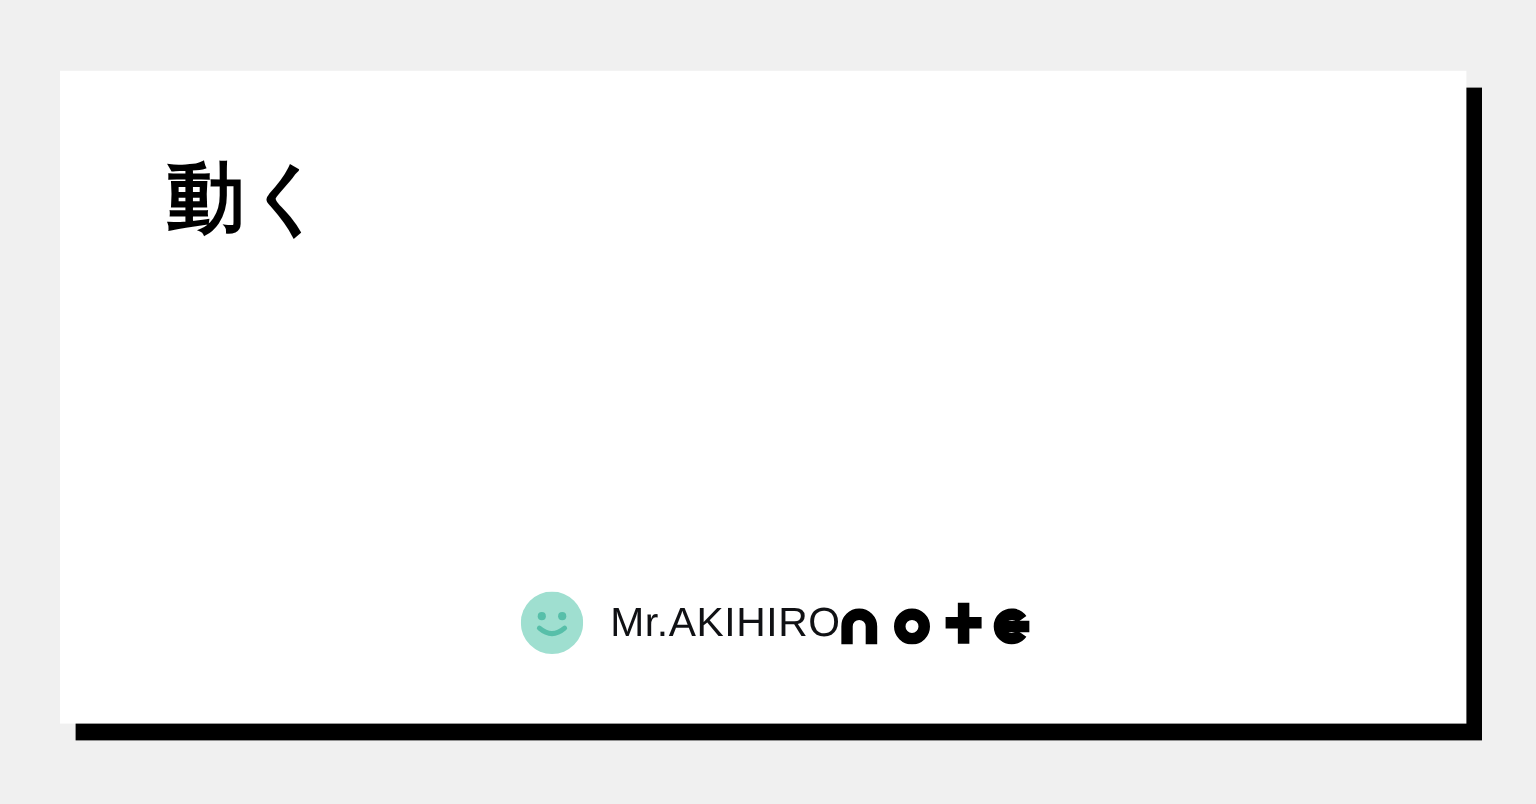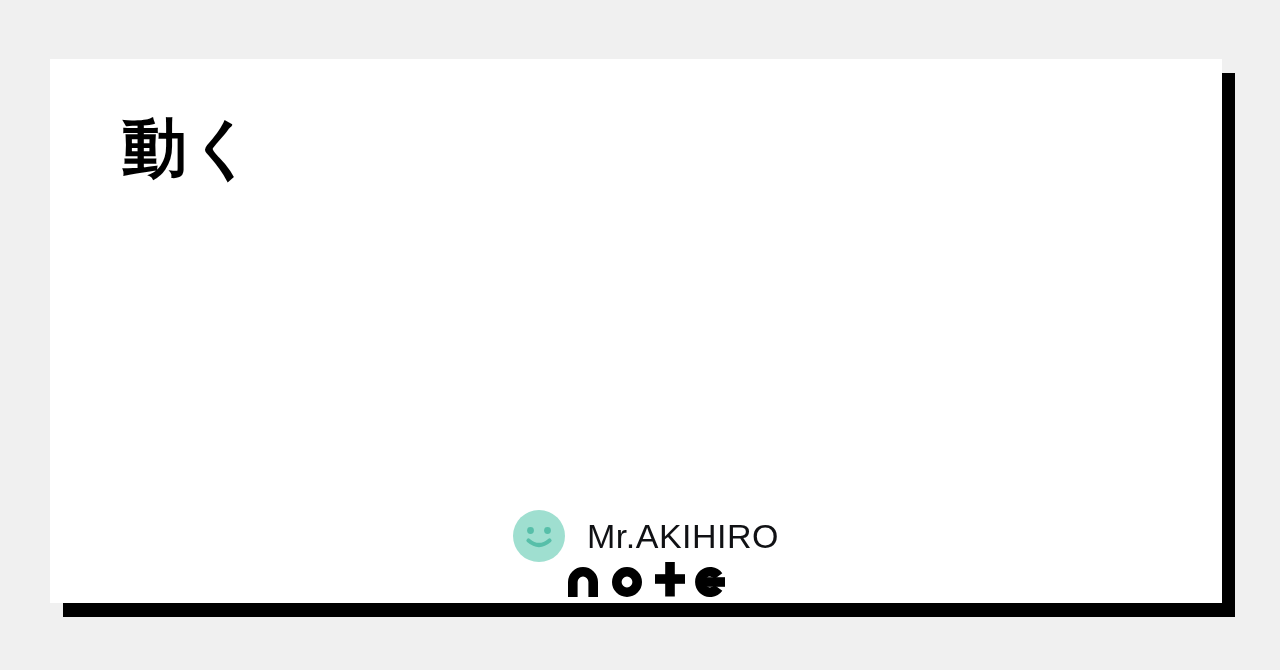--- a/index.html
+++ b/index.html
@@ -22,37 +22,36 @@
     top: 59px;
     width: 1172px;
     height: 544px;
     background: #ffffff;
     box-shadow: 13px 14px 0 0 #000000;
   }
   .title {
     position: absolute;
     left: 72px;
     top: 48px;
-    margin: 0;
+    margin: 17px;
     font-size: 65px;
     line-height: 1.25;
     font-weight: 700;
     color: #000000;
     letter-spacing: 2px;
   }
   .footer {
     position: absolute;
     left: 72px;
     right: 52px;
-    bottom: 41px;
+    bottom: 58px;
     height: 52px;
     display: flex;
     align-items: center;
-    justify-content: flex-start;
-    flex-direction: column;
+    justify-content: center;
   }
   .author {
     display: flex;
     align-items: center;
     gap: 22px;
   }
   .avatar {
     width: 52px;
     height: 52px;
     display: block;

